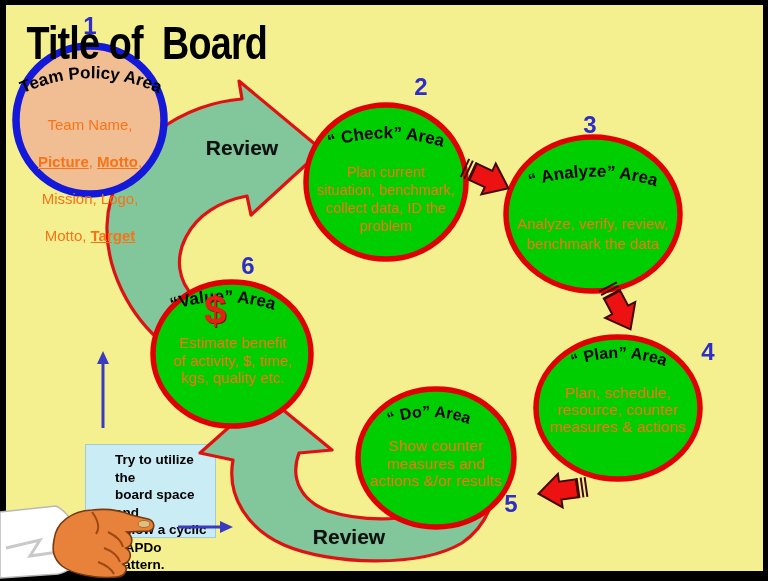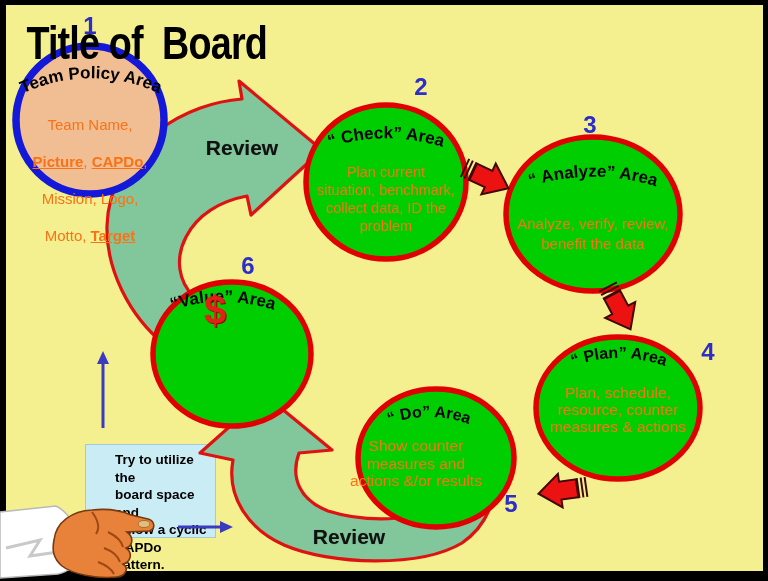--- a/index.html
+++ b/index.html
@@ -14,21 +14,21 @@
               transform:scaleX(.82);letter-spacing:-1px;white-space:pre;}
   .num{font-size:24px;font-weight:bold;color:#2D2DC8;transform:translate(-50%,-50%);z-index:2;}
   .review{font-size:21px;font-weight:bold;color:#111;transform:translate(-50%,-50%);z-index:2;
           text-shadow:0 0 1px rgba(0,0,0,.35);}
   .cbody{text-align:center;color:#f97316;white-space:pre-line;z-index:2;}
   .b1{left:12px;top:97px;width:156px;font-size:15px;line-height:18.5px;}
   .b1 .bu{font-weight:bold;text-decoration:underline;}
   .b2{left:302px;top:163px;width:168px;font-size:14.5px;line-height:18px;}
   .b3{left:500px;top:214px;width:186px;font-size:15px;line-height:19.5px;}
   .b4{left:530px;top:384px;width:176px;font-size:15.5px;line-height:17px;}
-  .b5{left:328px;top:437px;width:176px;font-size:15.5px;line-height:17.5px;}
+  .b5{left:348px;top:437px;width:176px;font-size:15.5px;line-height:17.5px;}
   .b6{left:150px;top:334px;width:166px;font-size:15px;line-height:17.5px;}
   .dollar{left:150px;top:288px;width:130px;text-align:center;z-index:2;
           font-size:40px;font-weight:bold;color:#E42014;text-shadow:1px 1px 0 #7a1000;}
   .note{left:85px;top:444px;width:131px;height:94px;background:#C9ECF5;z-index:0;
         border:1px solid rgba(120,170,185,.5);box-sizing:border-box;
         padding:6px 4px 0 29px;font-size:13.5px;font-weight:bold;line-height:17.5px;
         color:#000;white-space:pre-line;}
   .arc-title{font-size:17px;font-weight:bold;fill:#000;}
   .arc-title.small{font-size:16px;}
 </style>
@@ -100,37 +100,40 @@
   <div class="abs num" style="left:590px;top:125px">3</div>
   <div class="abs num" style="left:708px;top:352px">4</div>
   <div class="abs num" style="left:511px;top:504px">5</div>
   <div class="abs num" style="left:248px;top:266px">6</div>
 
   <div class="abs review" style="left:242px;top:148px">Review</div>
   <div class="abs review" style="left:349px;top:537px">Review</div>
 
   <div class="abs cbody b1">
     <div><span>Team Name,</span></div>
-    <div><span class="bu">Picture</span><span>, </span><span class="bu">CAPDo</span><span>,</span></div>
+    <div><span class="bu">Picture</span><span>, </span><span class="bu">Motto</span><span>,</span></div>
     <div><span>Mission, Logo,</span></div>
     <div><span>Motto, </span><span class="bu">Target</span></div>
   </div>
   <div class="abs cbody b2">Plan current
 situation, benchmark,
 collect data, ID the
 problem</div>
   <div class="abs cbody b3">Analyze, verify, review,
-benefit the data</div>
+benchmark the data</div>
   <div class="abs cbody b4">Plan, schedule,
 resource, counter
 measures &amp; actions</div>
   <div class="abs cbody b5">Show counter
 measures and
 actions &amp;/or results</div>
   <div class="abs dollar">$</div>
+  <div class="abs cbody b6">Estimate benefit
+of activity, $, time,
+kgs, quality etc.</div>
 
   <svg class="toplayer" width="768" height="581" viewBox="0 0 768 581">
     <g stroke="#3B3BC0" fill="#3B3BC0">
       <line x1="103" y1="428" x2="103" y2="362" stroke-width="3"></line>
       <path d="M103 351 L97 364 L109 364 Z" stroke="none"></path>
     </g>
     <g stroke="#3B3BC0" fill="#3B3BC0">
       <line x1="178" y1="527" x2="222" y2="527" stroke-width="3"></line>
       <path d="M233 527 L220 521 L220 533 Z" stroke="none"></path>
     </g>

